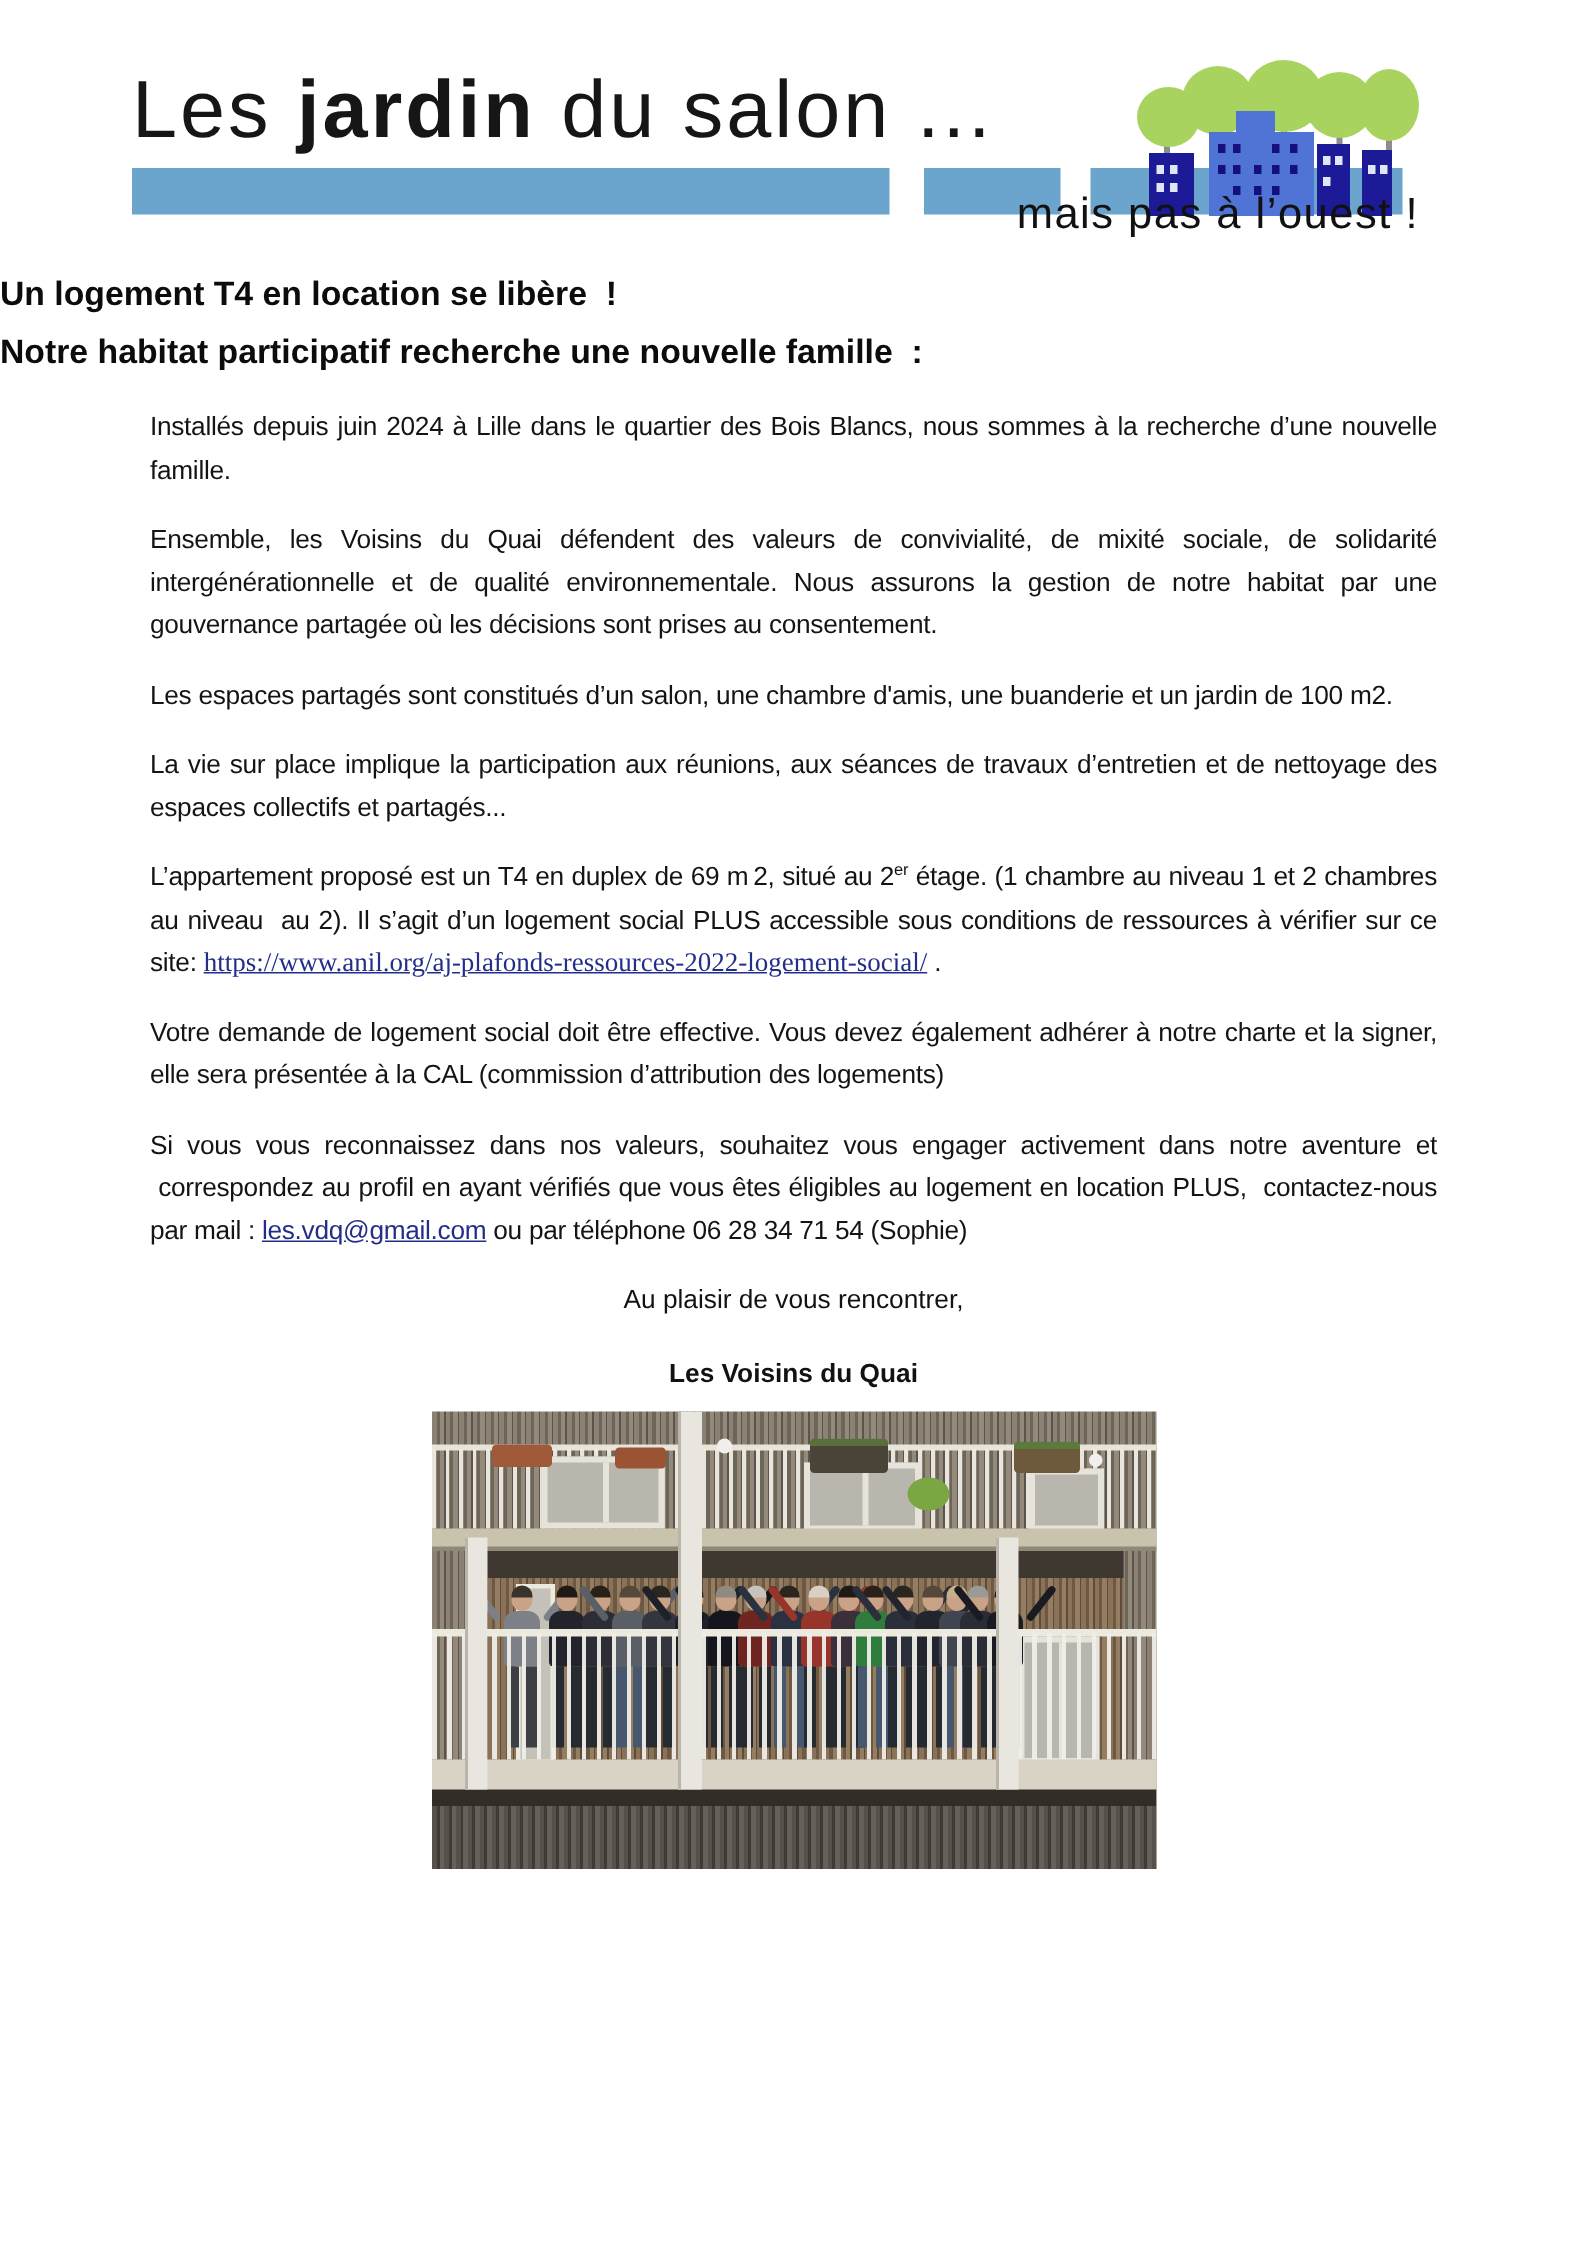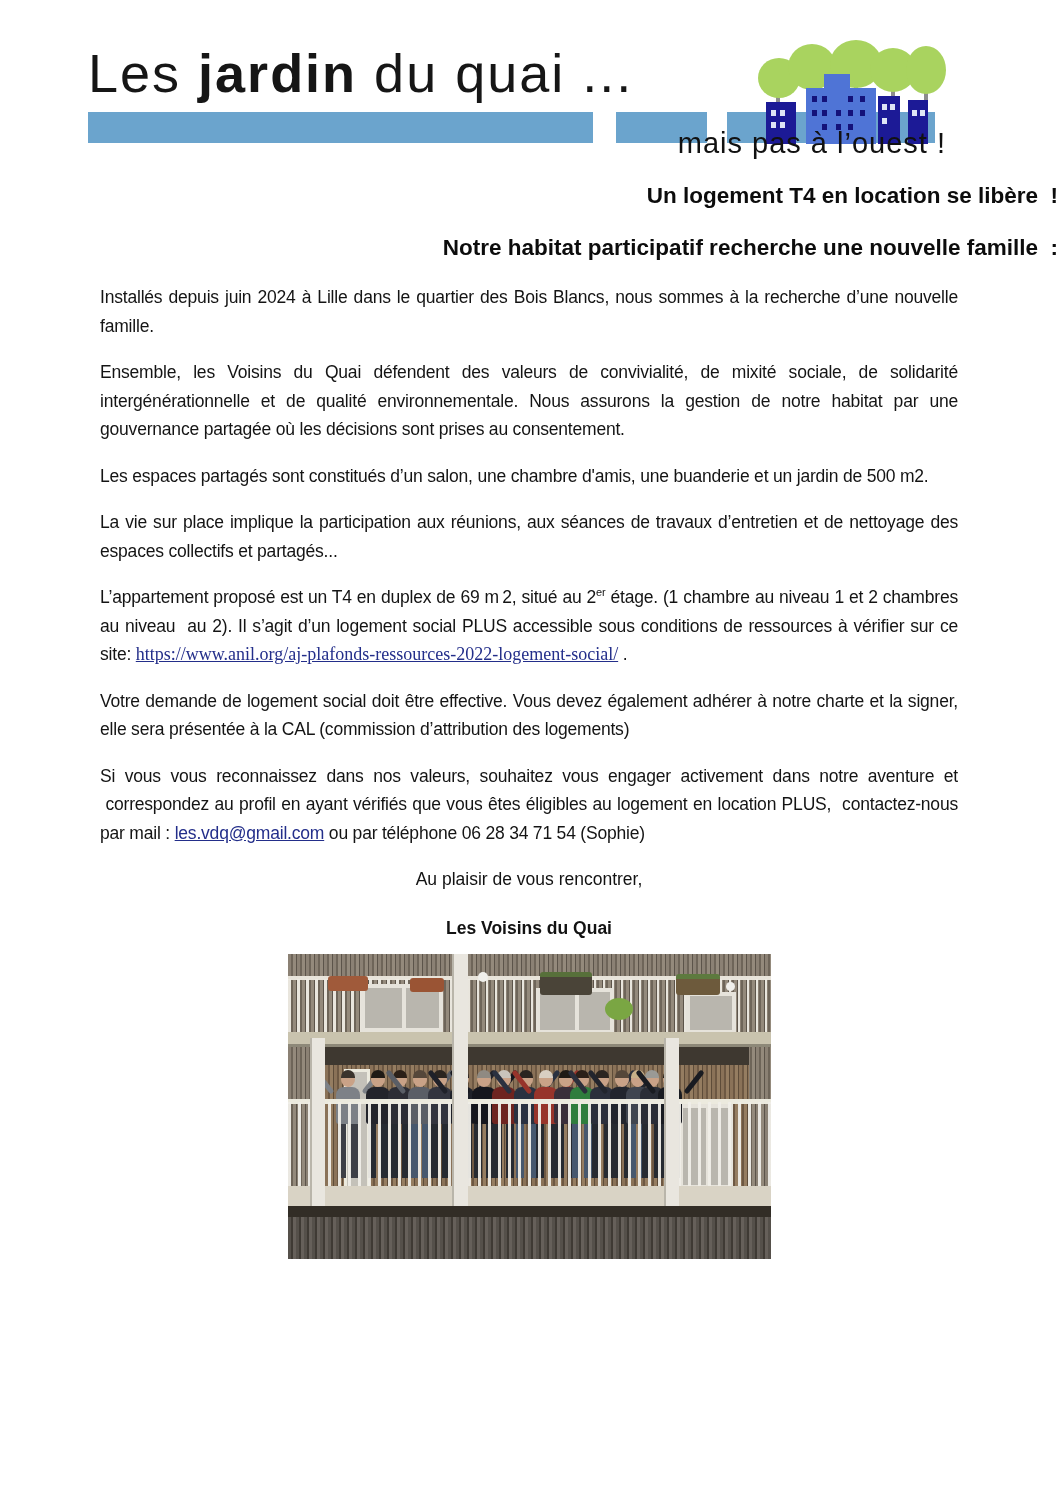--- a/index.html
+++ b/index.html
@@ -24,22 +24,22 @@
   .bld-blue{background:#4f74d6;}
   .bld-navy{background:#1c1a96;}
   .win{position:absolute;width:5px;height:6px;}
   .win-navy{background:#14127a;}
   .win-light{background:#dfe6f5;}
   .tagline{position:absolute;top:127px;right:112px;font-size:29px;letter-spacing:1px;
            color:#111;white-space:nowrap;}
 
   
   .content{position:absolute;left:0;top:183px;width:1058px;}
-  h1,h2{text-align:right;font-size:22.5px;font-weight:700;margin:0;color:#0c0c0c;}
-  h2{margin-top:26px;}
+  h1,h2{text-align:left;font-size:22.5px;font-weight:700;margin:0;color:#0c0c0c;}
+  h2{margin-top:13px;}
   .paras{margin-top:22px;padding:0 100px;}
   .paras p{margin:0 0 18px 0;font-size:17.5px;line-height:28.5px;
            text-align:justify;letter-spacing:-0.2px;color:#141414;}
   sup{font-size:11px;vertical-align:super;line-height:0;}
   a.doc-link{color:#232e8a;text-decoration:underline;}
   a.serif-link{font-family:"Liberation Serif",serif;font-size:18px;letter-spacing:0;}
   .closing{text-align:center;font-size:17.5px;line-height:28.5px;}
   .closing .c2{font-weight:700;margin-top:20px;}
   .closing .c1{margin-top:0;}
   .closing .c3{margin-top:20px;}
@@ -78,21 +78,21 @@
   .p-leg{position:absolute;top:52px;width:8px;height:54px;}
   .p-arm{position:absolute;width:5px;height:28px;border-radius:3px;top:-7px;}
   .p-arm.l{left:-3px;transform:rotate(-38deg);transform-origin:bottom center;}
   .p-arm.r{right:-3px;transform:rotate(38deg);transform-origin:bottom center;}
 </style>
 </head>
 <body>
 
 <div class="header">
   <div class="logo-text">
-    <span class="light">Les </span><span class="heavy">jardin</span><span class="light"> du quai ...</span>
+    <span class="light">Les </span><span class="heavy">jardin</span><span class="light"> du salon ...</span>
   </div>
 
   <div class="bar-seg seg1"></div>
   <div class="bar-seg seg2"></div>
   <div class="bar-seg seg3"></div>
   <div class="bar-seg seg4"></div>
 
   <div class="logo-art">
     <div class="trunk" style="left:18px;top:46px;height:26px;"></div>
     <div class="trunk" style="left:52px;top:44px;height:28px;"></div>
@@ -139,21 +139,21 @@
   <div class="tagline">mais pas à l’ouest !</div>
 </div>
 
 <div class="content">
   <h1>Un logement T4 en location se libère &nbsp;!</h1>
   <h2>Notre habitat participatif recherche une nouvelle famille &nbsp;:</h2>
 
   <div class="paras">
     <p>Installés depuis juin 2024 à Lille dans le quartier des Bois Blancs, nous sommes à la recherche d’une nouvelle famille.</p>
     <p>Ensemble, les Voisins du Quai défendent des valeurs de convivialité, de mixité sociale, de solidarité intergénérationnelle et de qualité environnementale. Nous assurons la gestion de notre habitat par une gouvernance partagée où les décisions sont prises au consentement.</p>
-    <p>Les espaces partagés sont constitués d’un salon, une chambre d'amis, une buanderie et un jardin de 500 m2.</p>
+    <p>Les espaces partagés sont constitués d’un salon, une chambre d'amis, une buanderie et un jardin de 100 m2.</p>
     <p>La vie sur place implique la participation aux réunions, aux séances de travaux d’entretien et de nettoyage des espaces collectifs et partagés...</p>
     <p><span>L’appartement proposé est un T4 en duplex de 69 m 2, situé au 2</span><sup>er</sup><span> étage. (1 chambre au niveau 1 et 2 chambres au niveau &nbsp;au 2). Il s’agit d’un logement social PLUS accessible sous conditions de ressources à vérifier sur ce site: </span><a class="doc-link serif-link" href="#">https://www.anil.org/aj-plafonds-ressources-2022-logement-social/</a><span> .</span></p>
     <p>Votre demande de logement social doit être effective. Vous devez également adhérer à notre charte et la signer, elle sera présentée à la CAL (commission d’attribution des logements)</p>
     <p><span>Si vous vous reconnaissez dans nos valeurs, souhaitez vous engager activement dans notre aventure et &nbsp;correspondez au profil en ayant vérifiés que vous êtes éligibles au logement en location PLUS, &nbsp;contactez-nous par mail : </span><a class="doc-link" href="#">les.vdq@gmail.com</a><span> ou par téléphone 06 28 34 71 54 (Sophie)</span></p>
   </div>
 
   <div class="closing">
     <div class="c1">Au plaisir de vous rencontrer,</div>
     <div class="c2">Les Voisins du Quai</div>
   </div>

